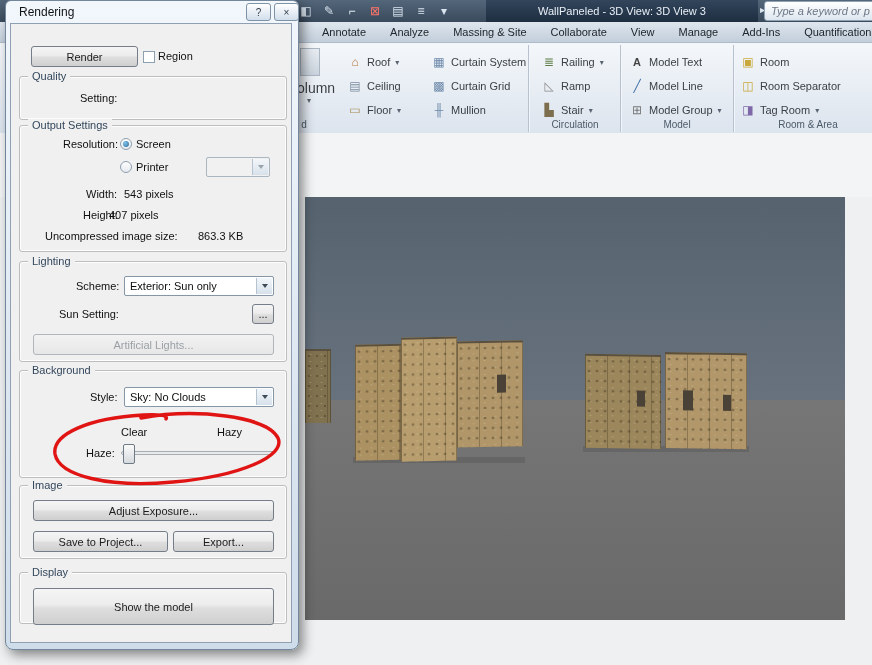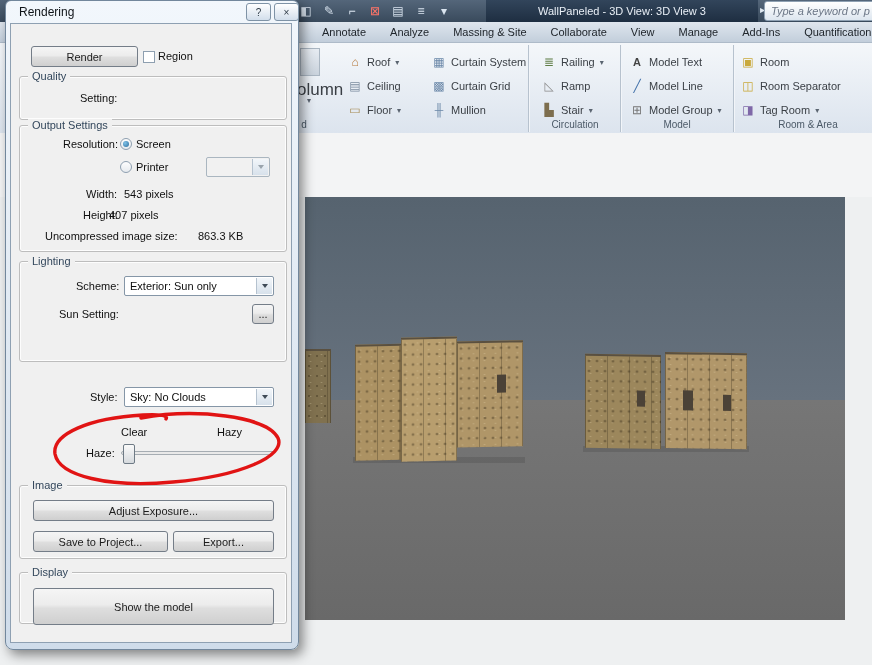--- a/index.html
+++ b/index.html
@@ -118,21 +118,21 @@
     <span class="tab">Collaborate</span>
     <span class="tab">View</span>
     <span class="tab">Manage</span>
     <span class="tab">Add-Ins</span>
     <span class="tab">Quantification</span>
   </div>
 
   <div class="abs ribbon"></div>
 
   <div class="abs colpartial-icon"></div>
-  <span class="abs" style="left:297px;top:80px;font-size:17px;color:#3a3f45">olumn</span>
+  <span class="abs" style="left:297px;top:80px;font-size:14px;color:#3a3f45">olumn</span>
   <span class="abs dd" style="left:306px;top:96px">▾</span>
 
   <div class="rbtn" style="left:344px;top:52px">
     <span class="ric ic-roof">⌂</span>
     <span>Roof</span>
     <span class="dd">▾</span>
   </div>
   <div class="rbtn" style="left:344px;top:76px">
     <span class="ric ic-ceiling">▤</span>
     <span>Ceiling</span>
@@ -279,21 +279,25 @@
     </div>
     <span class="lbl" style="left:70px;top:279px">Scheme:</span>
     <div class="combo" style="left:118px;top:275px;width:150px">
       <span>Exterior: Sun only</span>
       <span class="carr">
           <span class="tri"></span>
         </span>
     </div>
     <span class="lbl" style="left:53px;top:307px">Sun Setting:</span>
     <div class="wbtn" style="left:246px;top:303px;width:22px;height:20px">...</div>
-
+    <div class="wbtn disabled" style="left:27px;top:333px;width:241px;height:21px">Artificial Lights...</div>
+
+    <div class="grp" style="left:13px;top:369px;width:266px;height:106px">
+      <span class="grp-cap">Background</span>
+    </div>
     <span class="lbl" style="left:84px;top:390px">Style:</span>
     <div class="combo" style="left:118px;top:386px;width:150px">
       <span>Sky: No Clouds</span>
       <span class="carr">
           <span class="tri"></span>
         </span>
     </div>
     <span class="lbl" style="left:115px;top:425px">Clear</span>
     <span class="lbl" style="left:211px;top:425px">Hazy</span>
     <span class="lbl" style="left:80px;top:446px">Haze:</span>

